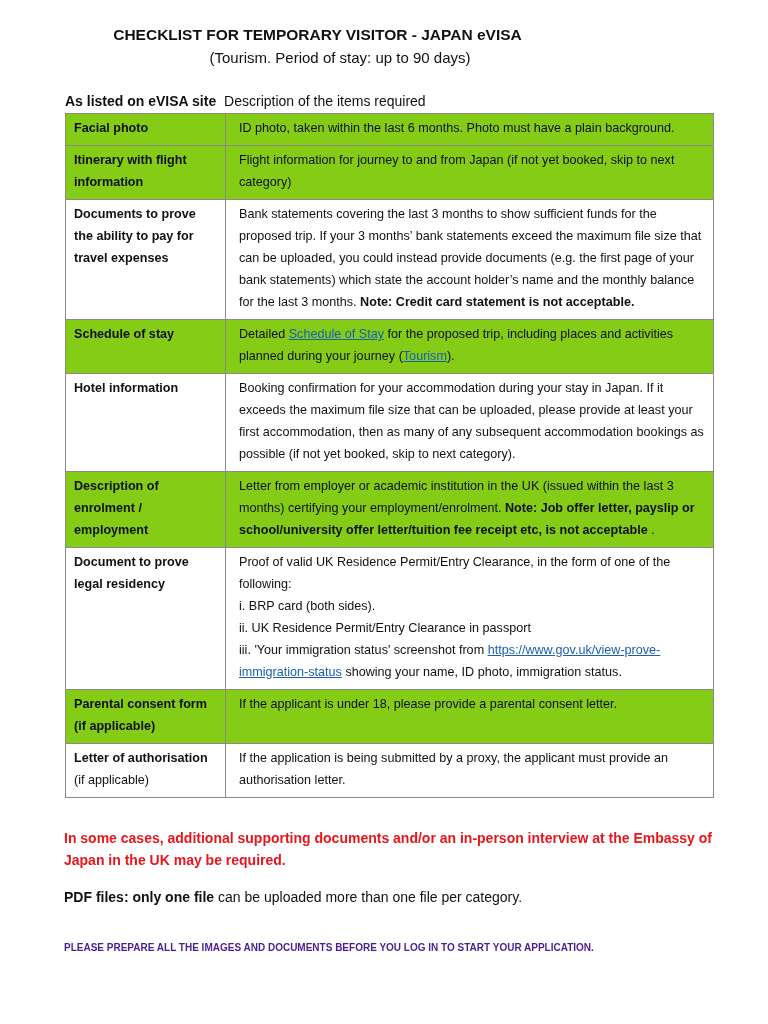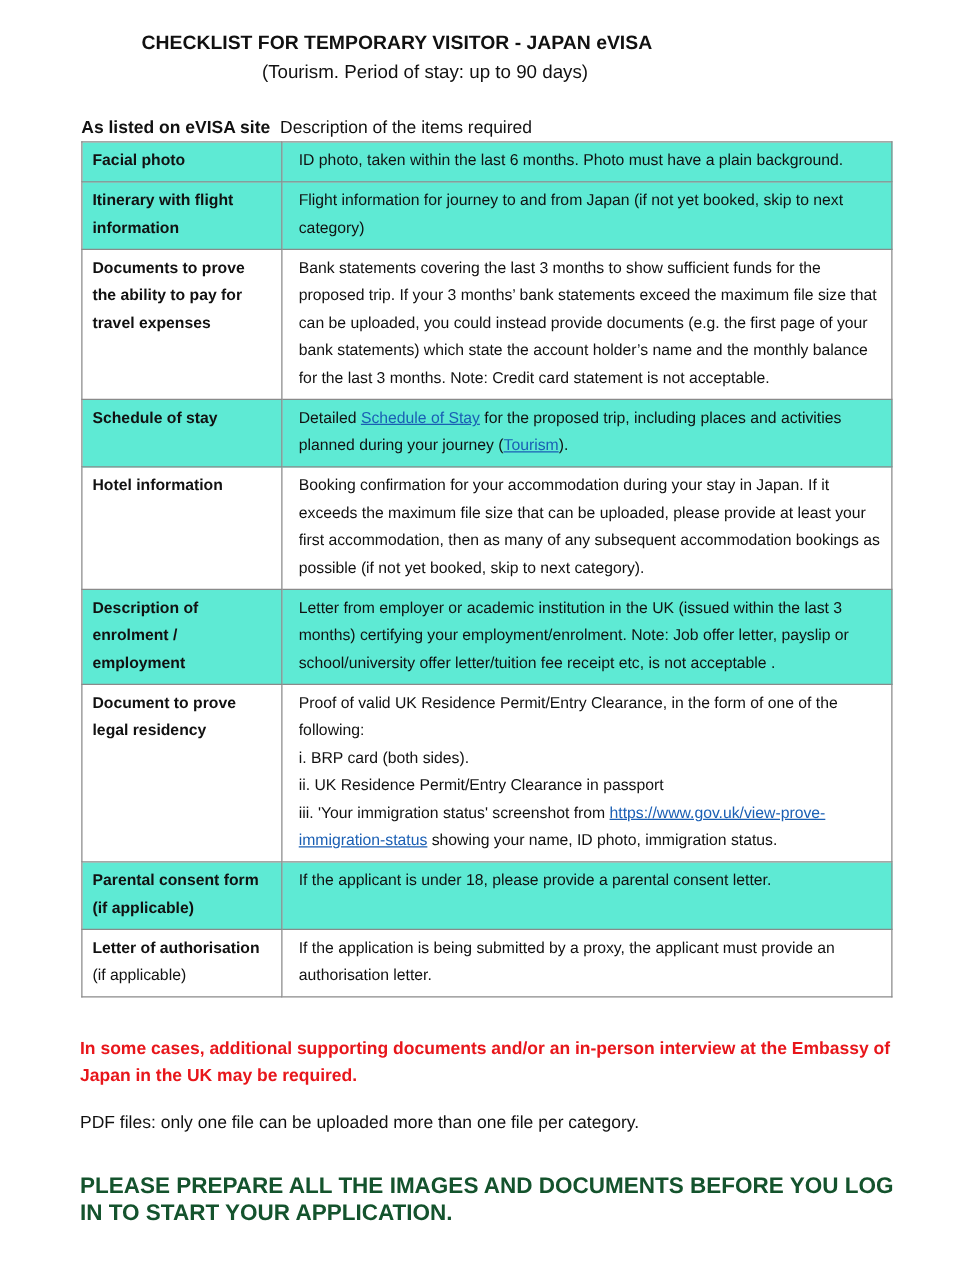--- a/index.html
+++ b/index.html
@@ -6,27 +6,27 @@
   body { width: 768px; height: 1024px; position: relative; font-family: "Liberation Sans", sans-serif; color: #111; overflow: hidden; }
   .title { position: absolute; top: 26px; left: 0; width: 635px; text-align: center; font-weight: bold; font-size: 15.5px; }
   .subtitle { position: absolute; top: 49px; left: 0; width: 680px; text-align: center; font-size: 15px; }
   .col-head { position: absolute; top: 93px; left: 65px; font-size: 14px; white-space: nowrap; }
   .col-head .h1 { font-weight: bold; }
   .col-head .h2 { margin-left: 4px; }
   table.checklist { position: absolute; top: 113px; left: 65px; width: 649px; border-collapse: collapse; font-size: 12.6px; }
   table.checklist td { border: 1px solid #8a8a8a; vertical-align: top; padding: 3px 8px 6px 8px; line-height: 22px; }
   table.checklist td.label { width: 143px; font-weight: bold; }
   table.checklist td.desc { padding-left: 13px; }
-  table.checklist tr.shade td { background: #5eead4; }
+  table.checklist tr.shade td { background: #84cc16; }
   .normal { font-weight: normal; }
-  .b { font-weight: normal; }
+  .b { font-weight: bold; }
   a.lnk { color: #1a5fb4; text-decoration: underline; }
   .red-note { position: absolute; top: 827px; left: 64px; width: 660px; color: #e8161b; font-weight: bold; font-size: 14px; line-height: 22px; }
   .files { position: absolute; top: 886px; left: 64px; width: 680px; font-size: 14px; line-height: 22px; }
-  .blue-note { position: absolute; top: 937px; left: 64px; width: 660px; color: #14532d; font-weight: bold; font-size: 18px; line-height: 22px; }
+  .blue-note { position: absolute; top: 937px; left: 64px; width: 660px; color: #4c1d95; font-weight: bold; font-size: 10px; line-height: 22px; }
 </style>
 </head>
 <body>
 
 <div class="title">CHECKLIST FOR TEMPORARY VISITOR - JAPAN eVISA</div>
 <div class="subtitle">(Tourism. Period of stay: up to 90 days)</div>
 
 <div class="col-head">
   <span class="h1">As listed on eVISA site</span>
   <span class="h2">Description of the items required</span>

